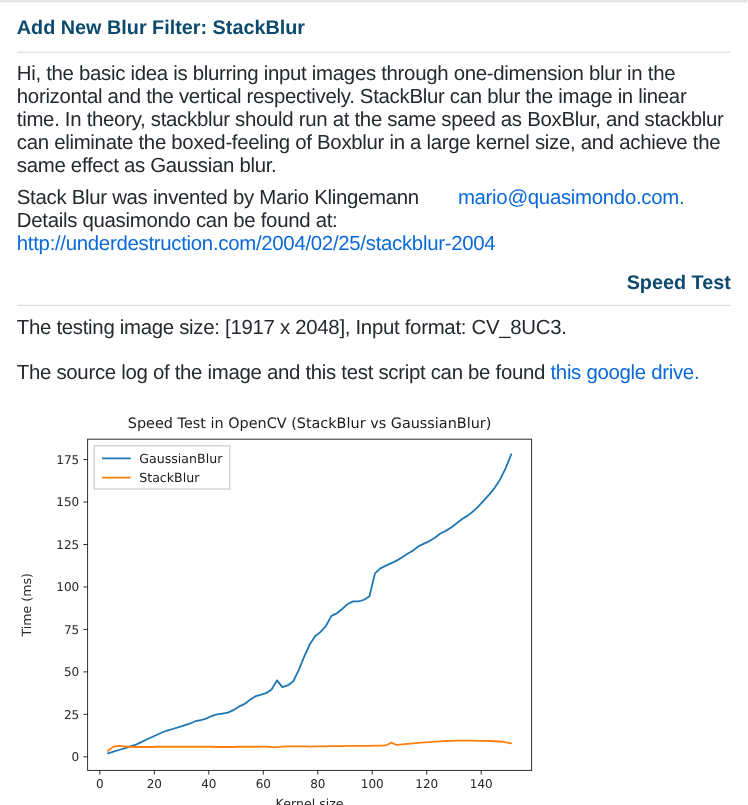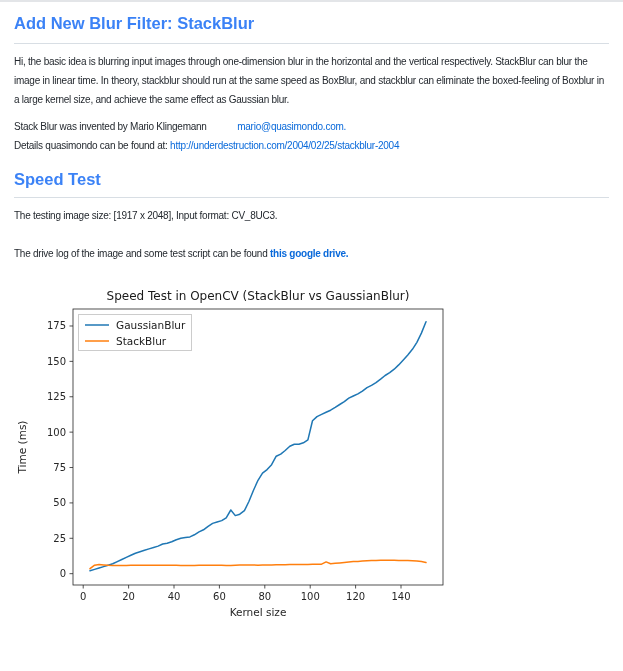--- a/index.html
+++ b/index.html
@@ -6,25 +6,25 @@
   body {
     width:623px; height:671px; overflow:hidden;
     background:#ffffff; color:#24292f;
     font-family:"Liberation Sans", sans-serif;
   }
   .top-band { height:2px; background:#e3e5e8; }
   .container { padding:0 14px; }
   h2.md-h {
     font-size:16.5px; font-weight:bold; line-height:21px;
     margin:0 0 8px 0; padding:11px 0 9px 0;
-    border-bottom:1px solid #d8dee4; color:#3b82f6;
+    border-bottom:1px solid #d8dee4; color:#0c4a6e;
   }
-  h2.md-h.section { margin-top:14px; padding-top:0; padding-bottom:7px; }
+  h2.md-h.section { margin-top:14px; padding-top:0; padding-bottom:7px;text-align:right; }
   p.md-p {
-    font-size:10px; line-height:19px; letter-spacing:-0.25px;
+    font-size:17px; line-height:19px; letter-spacing:-0.25px;
     margin:0 0 8px 0; color:#24292f;
   }
   a.md-link { text-decoration:none; cursor:pointer; }
   .chart-wrap { margin-top:22px; }
   #chart text { font-family:"DejaVu Sans", sans-serif; }
 </style>
 </head>
 <body>
 
 <div class="top-band"></div>
@@ -36,21 +36,21 @@
   <p class="md-p">Hi, the basic idea is blurring input images through one-dimension blur in the horizontal and the vertical respectively. StackBlur can blur the image in linear time. In theory, stackblur should run at the same speed as BoxBlur, and stackblur can eliminate the boxed-feeling of Boxblur in a large kernel size, and achieve the same effect as Gaussian blur.</p>
 
   <p class="md-p"><span>Stack Blur was invented by Mario Klingemann </span><a class="md-link" href="#" style="color: rgb(9, 105, 218); margin-left: 28px;">mario@quasimondo.com.</a><br>
   <span>Details quasimondo can be found at: </span><a class="md-link" href="#" style="color: rgb(9, 105, 218); text-align: center;">http://underdestruction.com/2004/02/25/stackblur-2004</a></p>
 
 
   <h2 class="md-h section">Speed Test</h2>
 
   <p class="md-p"><span>The testing image size: [1917 x 2048], Input format: CV_8UC3.</span><br>
   <br>
-  <span>The drive log of the image and some test script can be found </span><a class="md-link" href="#" style="color: rgb(9, 105, 218); font-weight: bold;">this google drive.</a></p>
+  <span>The source log of the image and this test script can be found </span><a class="md-link" href="#" style="color: rgb(9, 105, 218);">this google drive.</a></p>
 
   <div class="chart-wrap">
     <svg id="chart" width="455" height="345" viewBox="0 0 455 345">
         <text x="244" y="15" text-anchor="middle" font-size="12px" fill="#1a1a1a">Speed Test in OpenCV (StackBlur vs GaussianBlur)</text>
         <rect x="59" y="24" width="370" height="276" fill="none" stroke="#262626" stroke-width="0.8"></rect>
         <line x1="69.21472392638037" y1="300" x2="69.21472392638037" y2="303.5" stroke="#262626" stroke-width="0.8"></line>
         <text x="69.21472392638037" y="314.5" text-anchor="middle" font-size="10px" fill="#262626">0</text>
         <line x1="114.61349693251533" y1="300" x2="114.61349693251533" y2="303.5" stroke="#262626" stroke-width="0.8"></line>
         <text x="114.61349693251533" y="314.5" text-anchor="middle" font-size="10px" fill="#262626">20</text>
         <line x1="160.0122699386503" y1="300" x2="160.0122699386503" y2="303.5" stroke="#262626" stroke-width="0.8"></line>

